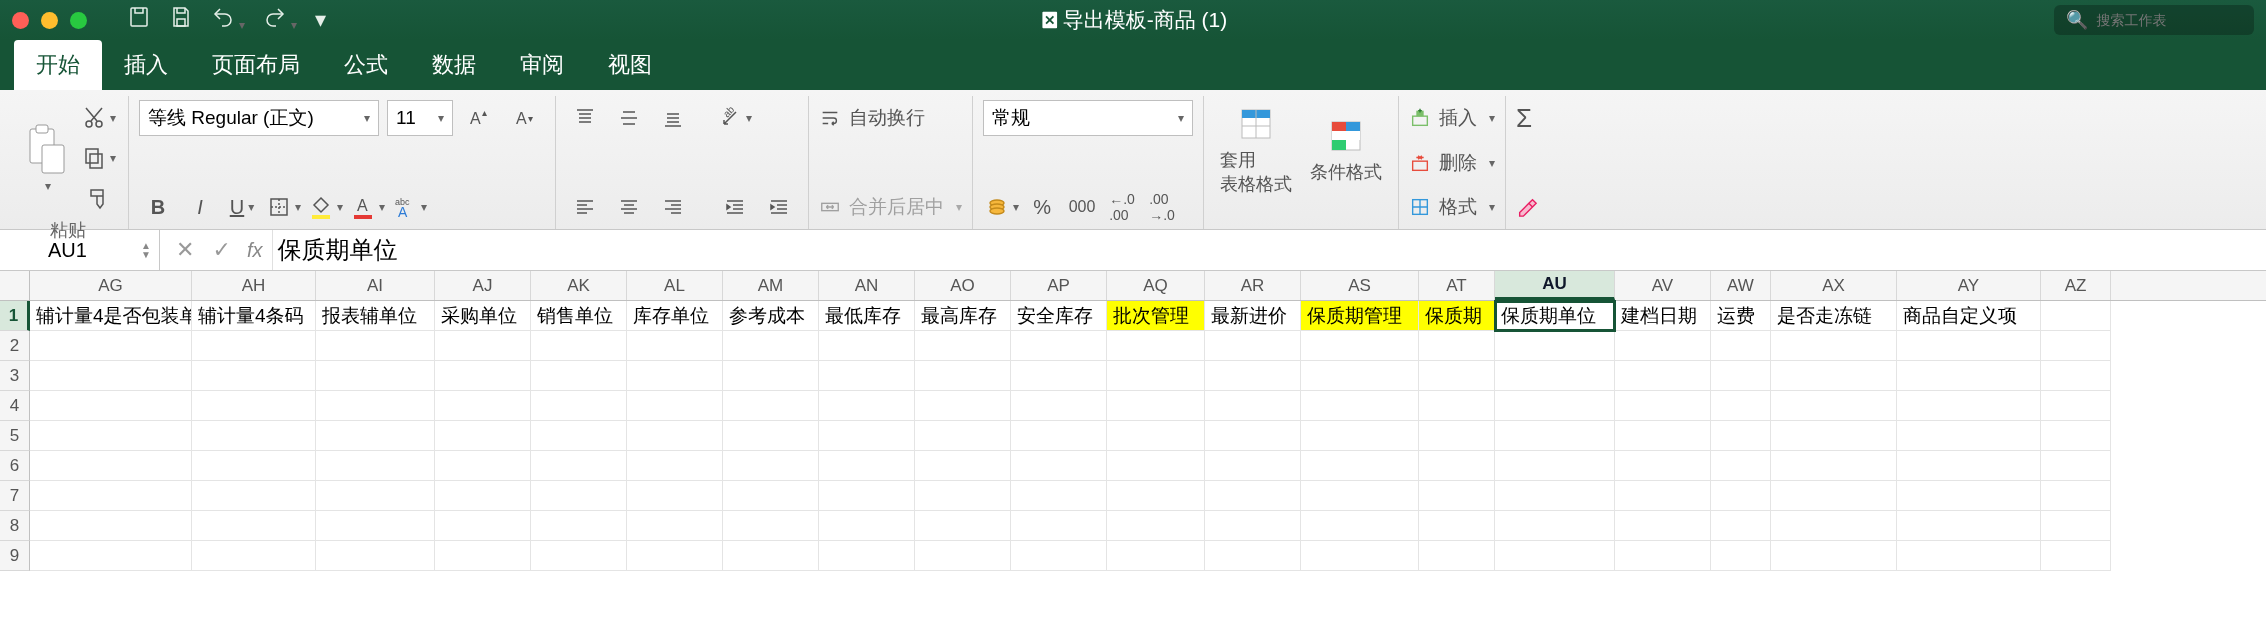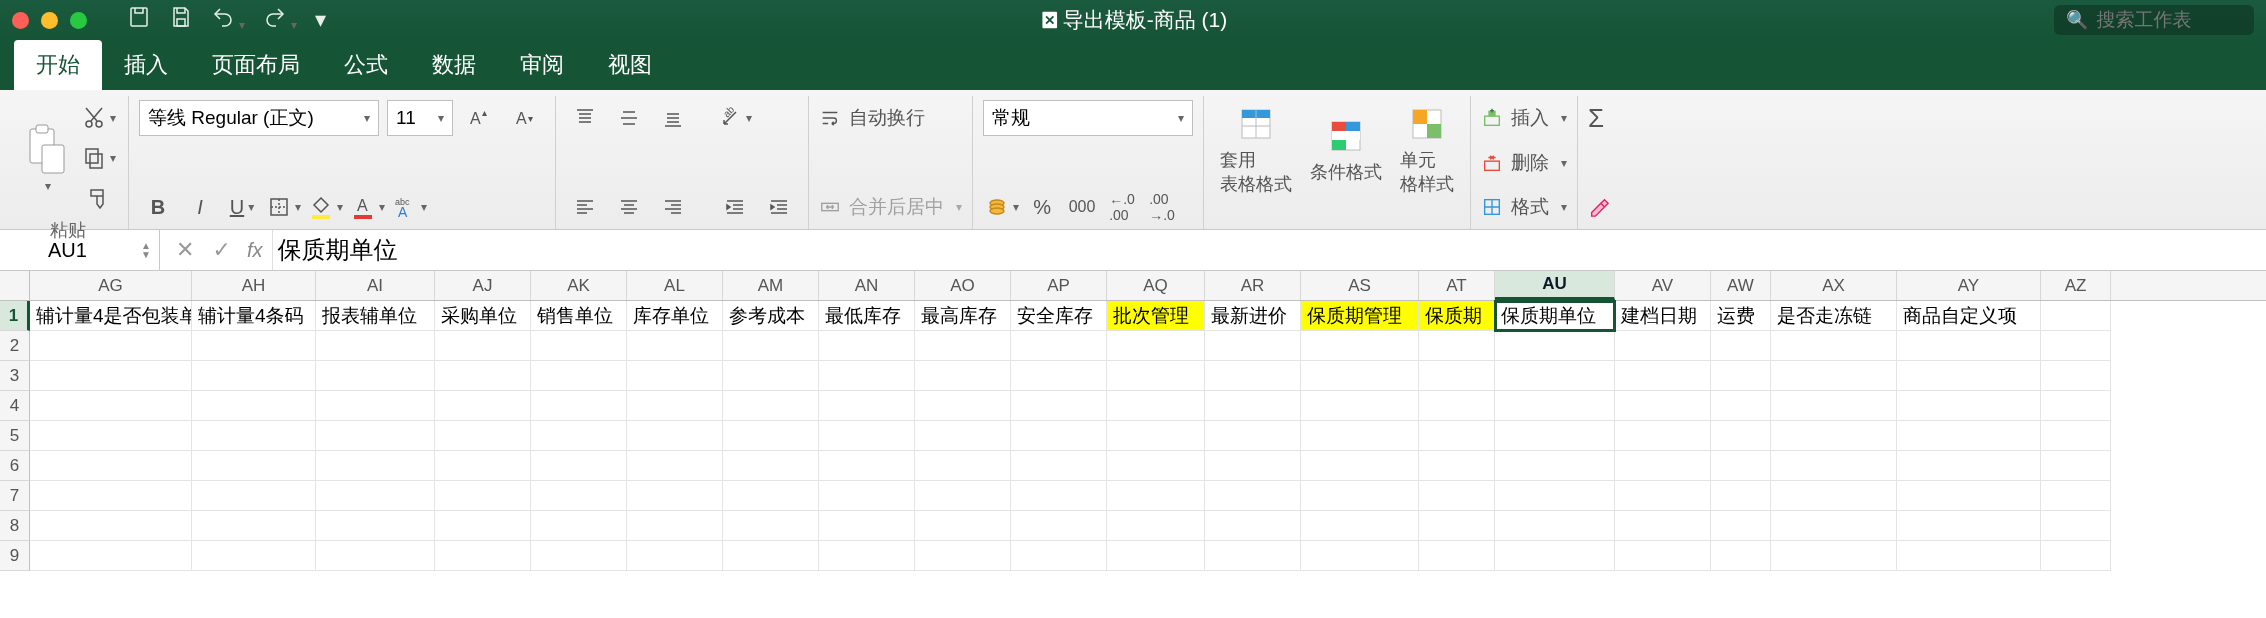--- a/index.html
+++ b/index.html
@@ -8,21 +8,21 @@
 
 .titlebar { height: 40px; background: linear-gradient(#1a5a3e,#165436); display: flex; align-items: center; padding: 0 12px; color: #fff; position: relative; }
 .traffic { display: flex; gap: 12px; align-items: center; }
 .tl { width: 17px; height: 17px; border-radius: 50%; }
 .tl.r { background: #ff5f57; } .tl.y { background: #ffbd2e; } .tl.g { background: #28c940; }
 .qat { display: flex; gap: 18px; margin-left: 40px; align-items: center; color: #e6efe9; font-size: 22px; }
 .qat svg { width: 24px; height: 24px; fill: none; stroke: #e6efe9; stroke-width: 1.5; }
 .titlecenter { position: absolute; left: 50%; transform: translateX(-50%); display: flex; align-items: center; gap: 2px; font-size: 21px; }
 .titlecenter svg { width: 22px; height: 22px; }
 .searchbox { margin-left: auto; display: flex; align-items: center; gap: 8px; background: rgba(0,0,0,.25); border-radius: 6px; padding: 4px 12px; width: 200px; color: #bcd3c5; font-size: 18px; }
-.searchbox input { background: none; border: none; outline: none; color: #fff; font-size: 19px; width: 140px; }
+.searchbox input { background: none; border: none; outline: none; color: #fff; font-size: 14px; width: 140px; }
 
 
 .tabbar { height: 50px; background: #165436; display: flex; align-items: flex-end; padding-left: 14px; }
 .tab { padding: 10px 22px; color: #fff; font-size: 22px; cursor: pointer; }
 .tab.active { background: #fff; color: #165436; font-weight: 500; border-radius: 4px 4px 0 0; }
 
 
 .ribbon { height: 140px; background: linear-gradient(#f5f5f5,#ececec); border-bottom: 1px solid #c8c8c8; display: flex; padding: 6px 0 0 8px; }
 .group { display: flex; flex-direction: column; justify-content: space-between; padding: 4px 10px 4px 10px; border-right: 1px solid #d0d0d0; }
 .group:last-child { border-right: none; }
@@ -338,29 +338,20 @@
       </div>
       <div class="bigbtn">
         <svg width="40" height="40" viewBox="0 0 40 40">
             <rect x="6" y="6" width="28" height="28" fill="#fff" stroke="#bbb"></rect>
             <rect x="6" y="6" width="14" height="9" fill="#e74c3c"></rect>
             <rect x="20" y="6" width="14" height="9" fill="#3498db"></rect>
             <rect x="6" y="15" width="28" height="9" fill="#fff"></rect>
             <rect x="6" y="24" width="14" height="10" fill="#2ecc71"></rect>
           </svg>
         <span class="lbl">条件格式</span>
-      </div>
-      <div class="bigbtn">
-        <svg width="40" height="40" viewBox="0 0 40 40">
-            <rect x="6" y="6" width="28" height="28" fill="#fff" stroke="#bbb"></rect>
-            <rect x="6" y="6" width="14" height="14" fill="#f6a623"></rect>
-            <rect x="20" y="20" width="14" height="14" fill="#7bbf6a"></rect>
-          </svg>
-        <span class="lbl" style="white-space:pre-line">单元
-格样式</span>
       </div>
     </div>
   </div>
 
   <div class="group">
     <div class="minirow">
       <svg viewBox="0 0 24 24">
           <rect x="4" y="10" width="16" height="10" stroke="#7bbf6a"></rect>
           <rect x="8" y="4" width="8" height="6" fill="#7bbf6a" stroke="none"></rect>
           <path d="M12 2v4M10 4h4" stroke="#2e7d32"></path>

